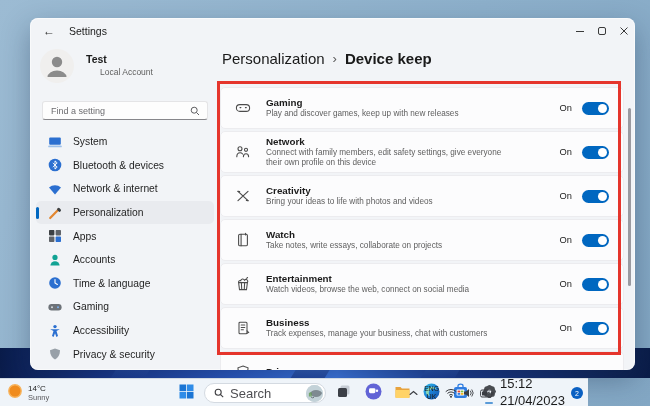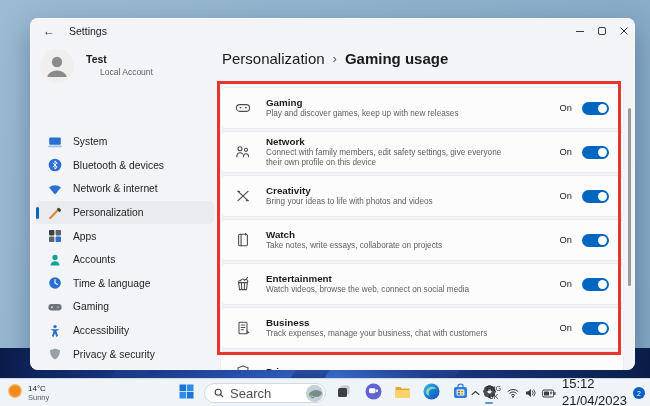--- a/index.html
+++ b/index.html
@@ -61,21 +61,21 @@
 
   .partial-row { height:42px; margin-top:2px; display:flex; align-items:center; padding:0 14px;
                  background:#fcfcfd; border:1px solid #ececef; border-radius:5px; }
 
   .scrollbar { position:absolute; left:598px; top:90px; width:2.5px; height:178px; border-radius:2px; background:#9a9aa0; }
 
   .annotation { position:absolute; left:187px; top:63px; width:404px; height:274px;
                 border:3px solid #e5352c; pointer-events:none; }
 
   
-  .taskbar { position:absolute; left:0; bottom:0; width:650px; height:28px; background:#eff4f9;
+  .taskbar { position:absolute; left:0; bottom:0; width:588px; height:28px; background:#eff4f9;
              border-top:1px solid rgba(120,140,160,.25); }
   .tb-weather { position:absolute; left:7px; top:4px; display:flex; align-items:center; gap:5px; cursor:pointer; }
   .w-temp { font-size:8px; color:#1b1b1b; line-height:1.2; }
   .w-cond { font-size:7.5px; color:#5a5a5e; line-height:1.2;text-align:center; }
   .tb-center { position:absolute; left:175px; top:0; height:28px; display:flex; align-items:center; gap:7px; }
   .tb-btn { width:22px; height:24px; display:flex; align-items:center; justify-content:center; border-radius:4px; cursor:pointer; position:relative; }
   .tb-btn.active::after { content:""; position:absolute; bottom:1px; left:7px; width:8px; height:2.5px; border-radius:2px; background:#5a9bd8; }
   .search-pill { width:122px; height:20px; background:#fff; border:1px solid #d4dae1; border-radius:11px;
                  display:flex; align-items:center; padding:0 2px 0 9px; cursor:pointer; }
   .search-pill .sp-label { flex:1; font-size:13px; color:#4e4e52; margin-left:6px; }
@@ -124,20 +124,29 @@
 
     <div class="avatar">
       <svg width="34" height="34" viewBox="0 0 34 34">
           <circle cx="17" cy="13" r="5.2" fill="#8b8b8b"></circle>
           <path d="M7.5 28 a9.5 6.5 0 0 1 19 0 Z" fill="#8b8b8b"></path>
         </svg>
     </div>
     <div class="acc-name">Test</div>
     <div class="acc-type">Local Account</div>
 
+    <div class="search-box">
+      <input placeholder="Find a setting" style="">
+      <span class="search-mag">
+        <svg width="10" height="10" viewBox="0 0 10 10">
+            <circle cx="4.2" cy="4.2" r="3" fill="none" stroke="#5d5d60" stroke-width="1"></circle>
+            <path d="M6.5 6.5 L9 9" stroke="#5d5d60" stroke-width="1"></path>
+          </svg>
+      </span>
+    </div>
 
     <div class="nav">
       <div class="nav-item">
         <span class="nicon">
             <svg viewBox="0 0 14 14">
               <rect x="1.2" y="2.6" width="11.6" height="7.2" rx="1" fill="#2b6fd0"></rect>
               <rect x="0.2" y="10.4" width="13.6" height="1.9" rx="0.9" fill="#9dc0ea"></rect>
             </svg>
           </span>
         <span class="nlabel">System</span>
@@ -222,21 +231,21 @@
               <path d="M7 1.4 l5 1.8 c0 4.6-2 7.6-5 9.4 C4 10.8 2 7.8 2 3.2 Z" fill="#98a0a8"></path>
             </svg>
           </span>
         <span class="nlabel">Privacy &amp; security</span>
       </div>
     </div>
 
     <div class="breadcrumb">
       <span class="bc-parent">Personalization</span>
       <span class="bc-sep">›</span>
-      <span class="bc-current">Gaming usage</span>
+      <span class="bc-current">Device keep</span>
     </div>
 
     <div class="rows">
 
       <div class="row">
         <span class="ricon">
             <svg viewBox="0 0 16 16" fill="none" stroke="#4c4c4c" stroke-width="1.1" stroke-linecap="round">
               <rect x="1.4" y="4.6" width="13.2" height="6.8" rx="3.4"></rect>
               <path d="M5 7.6 h.9 M10.4 7.6 h.9"></path>
             </svg>

